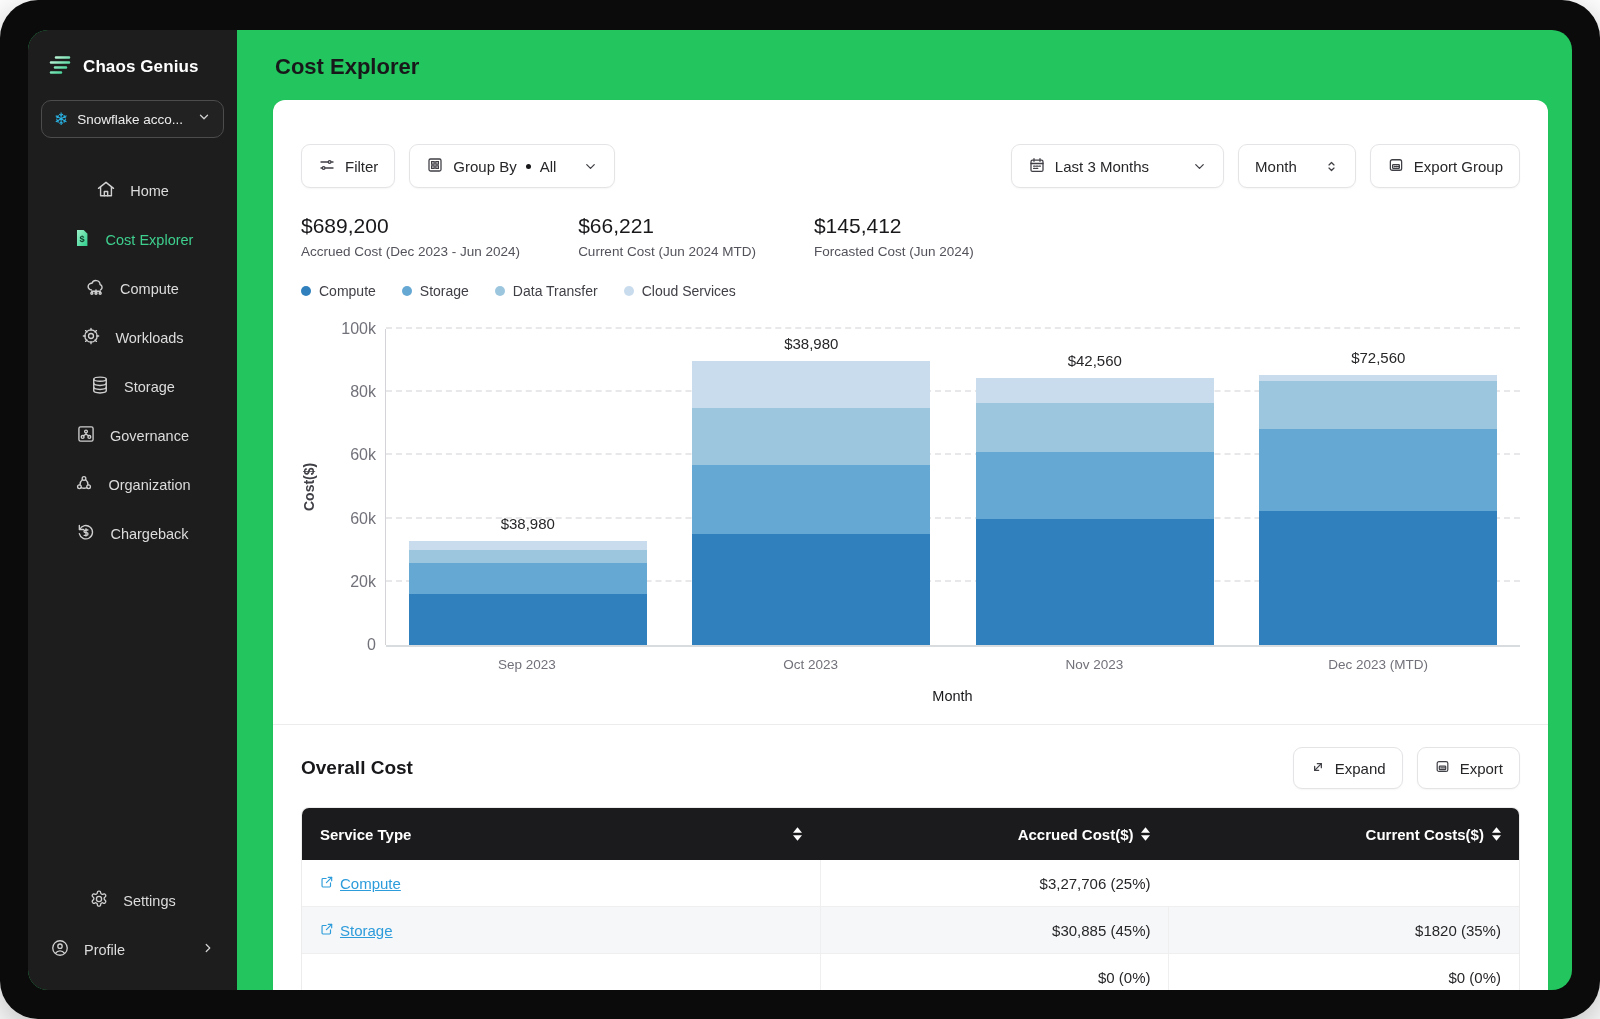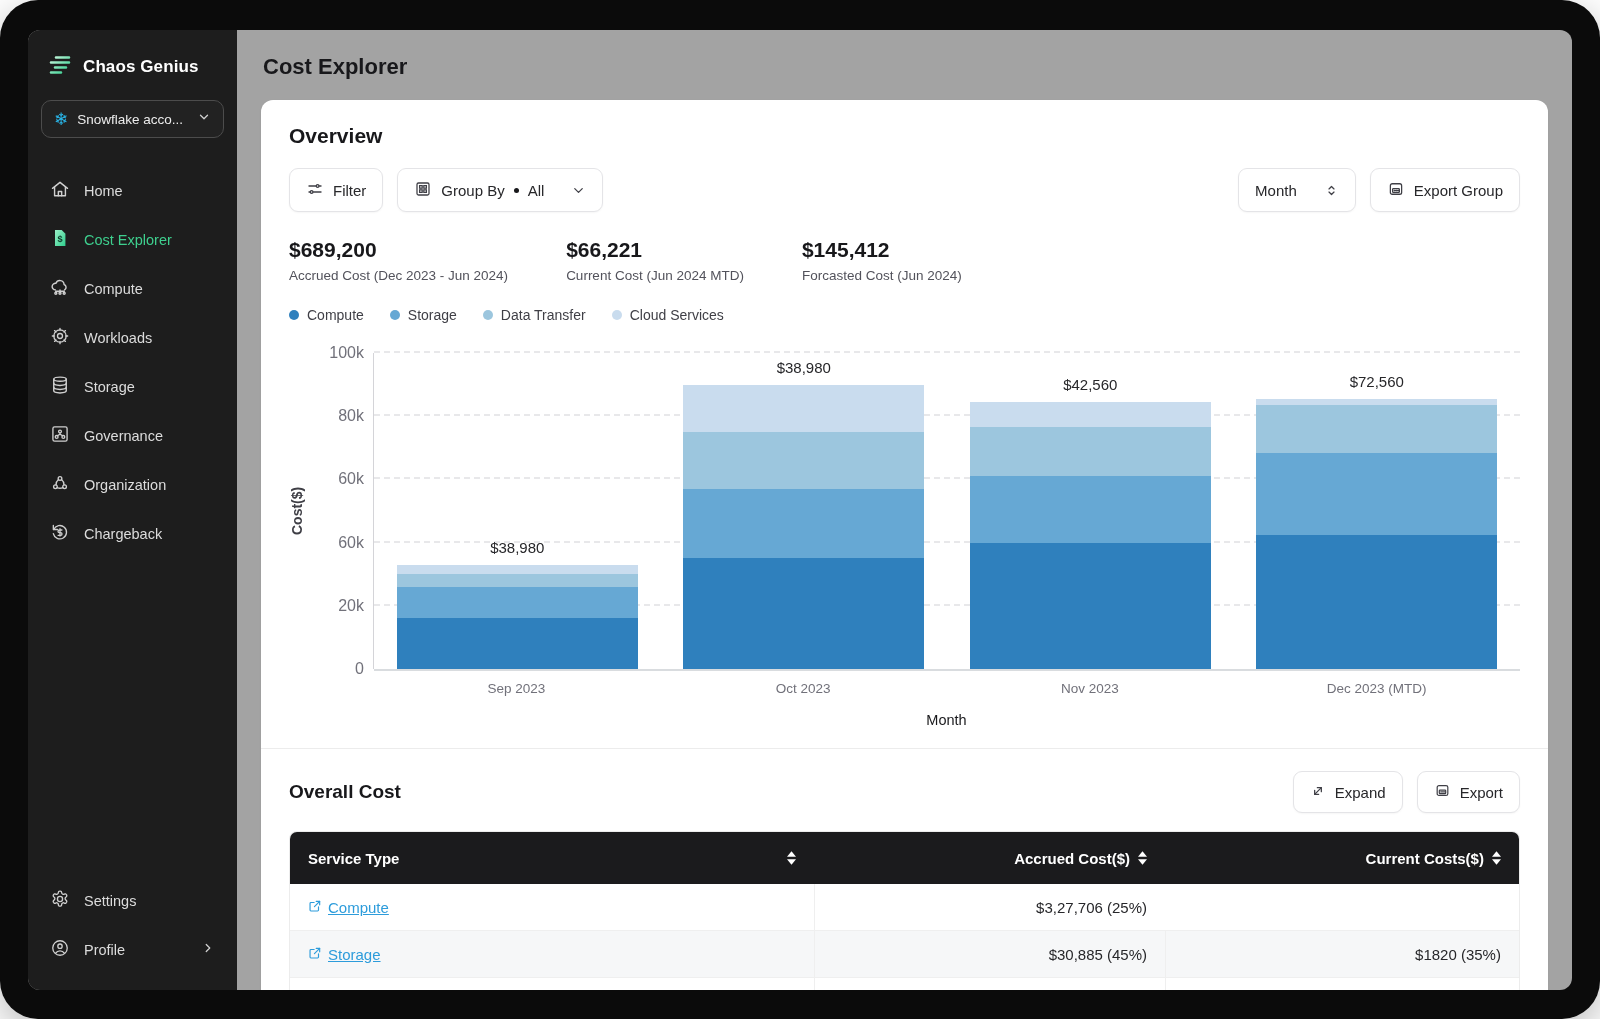--- a/index.html
+++ b/index.html
@@ -1,29 +1,29 @@
 <!DOCTYPE html>
 <html lang="en"><head>
 <meta charset="utf-8">
 <style>
   * { box-sizing: border-box; margin: 0; padding: 0; }
   html,body { width:1600px; height:1019px; background:#fff; font-family:"Liberation Sans", sans-serif; }
 
   .device { position:relative; width:1600px; height:1019px; background:#0b0b0b; border-radius:38px; box-shadow:0 12px 40px rgba(0,0,0,.28); overflow:hidden; }
-  .app { position:absolute; left:28px; top:30px; right:28px; bottom:29px; display:flex; background:#a3a3a3; border-radius:12px; overflow:hidden; }
+  .app { position:absolute; left:28px; top:30px; right:28px; bottom:29px; display:flex; background:#22c55e; border-radius:20px; overflow:hidden;gap:12px; }
 
   
   .sidebar { width:209px; flex:0 0 209px; background:#1d1d1d; color:#e4e4e4; display:flex; flex-direction:column; padding:18px 13px 16px; }
   .logo-row { display:flex; align-items:center; gap:10px; padding:4px 6px 0; }
   .brand-name { font-size:17px; font-weight:700; color:#fff; letter-spacing:.1px; }
   .account-select { margin-top:18px; display:flex; align-items:center; gap:9px; border:1px solid #4c4c4c; border-radius:10px; padding:9px 12px; cursor:pointer; background:#222; }
   .account-select .snowflake { color:#29b5e8; font-size:17px; line-height:1; }
   .account-select .acct-label { font-size:13.5px; color:#ececec; flex:1; white-space:nowrap; overflow:hidden; }
   .nav { margin-top:28px; display:flex; flex-direction:column; }
-  .nav-item { display:flex; align-items:center; gap:14px; padding:13px 9px; border-radius:8px; cursor:pointer; color:#dcdcdc; font-size:14.5px; }
+  .nav-item { display:flex; align-items:center; gap:14px; padding:13px 9px; border-radius:8px; cursor:pointer; color:#dcdcdc; font-size:14.5px;justify-content:center; }
   .nav-item svg { flex:0 0 auto; }
   .nav-item.active { color:#3ecf8e; }
   .nav-bottom { margin-top:auto; display:flex; flex-direction:column; }
   .chev-right { margin-left:auto; }
 
   
   .main { flex:1; display:flex; flex-direction:column; min-width:0; }
   .titlebar { padding:24px 26px 20px; }
   .page-title { font-size:22px; font-weight:700; color:#18181b; }
   .card { flex:1; margin:0 24px; background:#fff; border-radius:12px 12px 0 0; box-shadow:0 1px 3px rgba(0,0,0,.05); padding:24px 28px 0; overflow:hidden; }
@@ -32,21 +32,21 @@
   .toolbar { display:flex; align-items:center; margin-top:20px; }
   .btn { display:inline-flex; align-items:center; gap:9px; background:#fff; border:1px solid #e4e4e7; border-radius:9px; height:44px; padding:0 16px; font-size:15px; color:#27272a; cursor:pointer; box-shadow:0 1px 2px rgba(0,0,0,.04); white-space:nowrap; }
   .btn svg { flex:0 0 auto; }
   .toolbar-left { display:flex; gap:14px; }
   .toolbar-right { margin-left:auto; display:flex; gap:14px; }
   .dot-sep { width:5px; height:5px; border-radius:50%; background:#18181b; display:inline-block; }
   .btn .trail { margin-left:18px; display:flex; align-items:center; }
   .btn-range .trail { margin-left:34px; }
 
   .stats { display:flex; gap:58px; margin-top:26px; }
-  .stat-value { font-size:21px; font-weight:700; color:#18181b; }
+  .stat-value { font-size:21px; font-weight:400; color:#18181b; }
   .stat-label { margin-top:6px; font-size:13.5px; color:#52525b; }
 
   .legend { display:flex; gap:26px; margin-top:24px; }
   .legend-item { display:flex; align-items:center; gap:8px; cursor:pointer; }
   .legend-dot { width:10px; height:10px; border-radius:50%; }
   .legend-label { font-size:14px; color:#3f3f46; }
 
   
   .chart { display:flex; margin-top:30px; }
   .chart-ylabel { writing-mode:vertical-rl; transform:rotate(180deg); font-size:14px; font-weight:700; color:#3f3f46; display:flex; align-items:center; justify-content:center; padding-left:4px; height:316px; }
@@ -216,21 +216,20 @@
         </div>
       </div>
     </aside>
 
     <main class="main">
       <div class="titlebar">
         <h1 class="page-title">Cost Explorer</h1>
       </div>
 
       <section class="card">
-        <h2 class="section-title">Overview</h2>
 
         <div class="toolbar">
           <div class="toolbar-left">
             <button class="btn">
               <span><svg width="18" height="18" viewBox="0 0 24 24" fill="none" stroke="#3f3f46" stroke-width="1.8" stroke-linecap="round">
                     <path d="M4 8h10M18 8h2M4 16h2M10 16h10"></path>
                     <circle cx="15.5" cy="8" r="1.8"></circle>
                     <circle cx="7.5" cy="16" r="1.8"></circle>
                   </svg></span>
               <span>Filter</span>
@@ -247,20 +246,33 @@
               <span class="dot-sep"></span>
               <span>All</span>
               <span class="trail">
                   <svg width="15" height="15" viewBox="0 0 24 24" fill="none" stroke="#3f3f46" stroke-width="2" stroke-linecap="round" stroke-linejoin="round">
                     <polyline points="6 9 12 15 18 9"></polyline>
                   </svg>
                 </span>
             </button>
           </div>
           <div class="toolbar-right">
+            <button class="btn btn-range">
+              <span><svg width="18" height="18" viewBox="0 0 24 24" fill="none" stroke="#3f3f46" stroke-width="1.7" stroke-linecap="round">
+                    <rect x="4" y="5.5" width="16" height="15" rx="2"></rect>
+                    <path d="M8 3.5v3.5M16 3.5v3.5M4 10h16"></path>
+                    <path d="M7.5 13.5h2M11 13.5h2M14.5 13.5h2M7.5 16.5h2M11 16.5h2"></path>
+                  </svg></span>
+              <span>Last 3 Months</span>
+              <span class="trail">
+                  <svg width="15" height="15" viewBox="0 0 24 24" fill="none" stroke="#3f3f46" stroke-width="2" stroke-linecap="round" stroke-linejoin="round">
+                    <polyline points="6 9 12 15 18 9"></polyline>
+                  </svg>
+                </span>
+            </button>
             <button class="btn">
               <span>Month</span>
               <span class="trail">
                   <svg width="15" height="15" viewBox="0 0 24 24" fill="none" stroke="#3f3f46" stroke-width="2" stroke-linecap="round" stroke-linejoin="round">
                     <polyline points="8 9.5 12 5.5 16 9.5"></polyline>
                     <polyline points="8 14.5 12 18.5 16 14.5"></polyline>
                   </svg>
                 </span>
             </button>
             <button class="btn">

